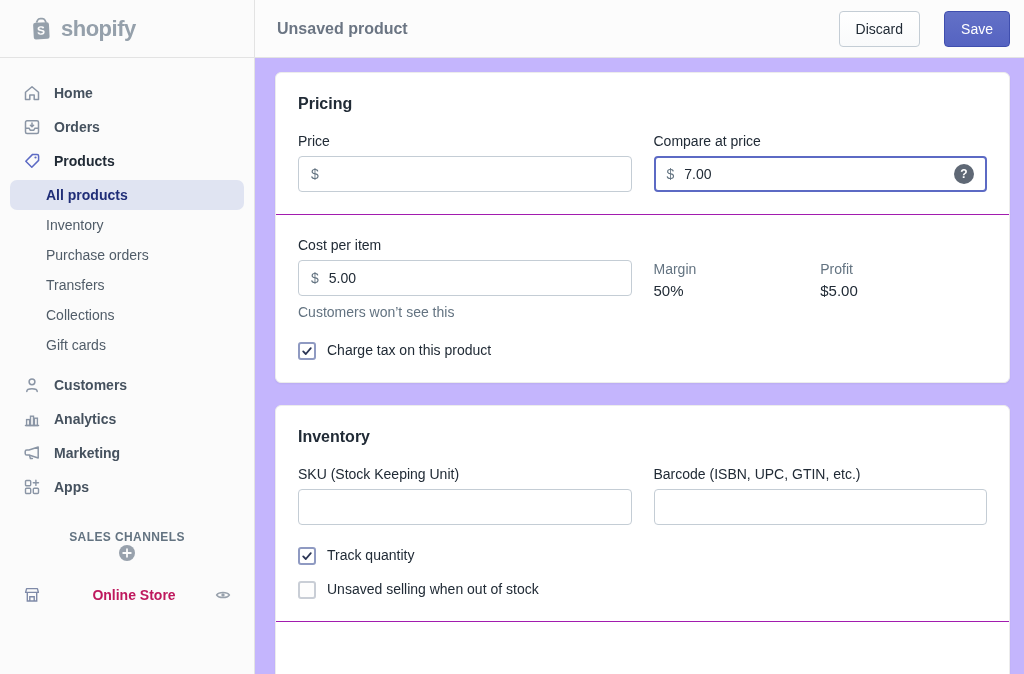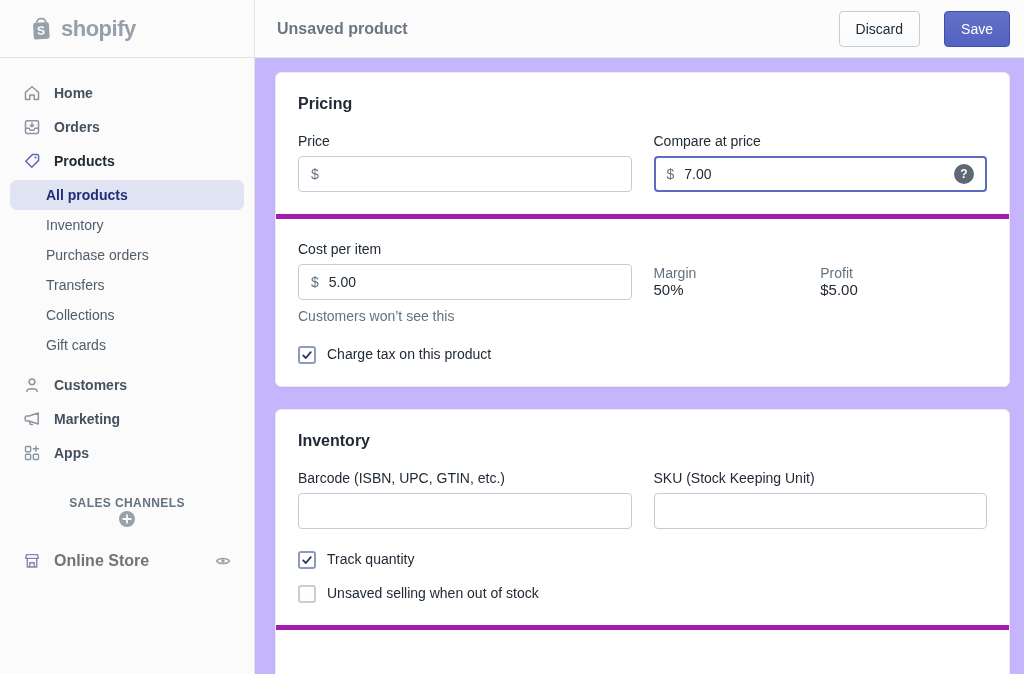--- a/index.html
+++ b/index.html
@@ -29,41 +29,41 @@
   .subnav-item { display:flex; align-items:center; height:30px; margin:0 10px 0 10px; padding-left:36px; border-radius:7px; cursor:pointer; }
   .subnav-item .label { font-size:14px; color:#505c68; }
   .subnav-item.active { background:#e0e4f2; }
   .subnav-item.active .label { color:#202e78; font-weight:700; }
   .nav-gap { height:6px; }
   .sales-channels { margin-top:26px; }
   .sc-heading-row { display:flex; align-items:center; justify-content:space-between; padding:0 22px 0 22px; height:24px; margin-bottom:24px; cursor:pointer;flex-direction:column; }
   .sc-heading { font-size:12px; font-weight:700; letter-spacing:0.4px; color:#637381; }
   .sc-item { display:flex; align-items:center; height:34px; padding:0 22px; cursor:pointer; }
   .sc-item .icon { width:20px; height:20px; margin-right:12px; color:#7f8aa8; }
-  .sc-item .label { font-size:16px; font-weight:600; color:#737373; flex:1 1 auto; }
+  .sc-item .label { font-size:14px; font-weight:600; color:#be185d; flex:1 1 auto;text-align:center; }
   .sc-item .trail-icon, .sc-heading-row .trail-icon { width:18px; height:18px; color:#98a1ac; display:flex; align-items:center; justify-content:center; }
 
   
   .main { position:absolute; top:58px; left:255px; right:0; bottom:0; overflow:hidden; background:#c4b5fd; padding:14px 14px 0 20px; }
   .card { background:#ffffff; border:1px solid #ececec; border-radius:6px; box-shadow:0 1px 2px rgba(0,0,0,0.05); }
   .card + .card { margin-top:22px; }
   .card-section { padding:22px 22px; }
-  .card-section + .card-section { border-top:5px solid #a21caf; }
+  .card-section + .card-section { border-top:1px solid #a21caf; }
   .card-heading { font-size:16px; font-weight:700; color:#212b36; margin-bottom:20px; }
   .field-grid { display:grid; grid-template-columns:1fr 1fr; column-gap:22px; }
   .field-label { font-size:14px; color:#212b36; margin-bottom:7px; }
   .input-box { display:flex; align-items:center; height:36px; border:1px solid #c4cdd5; border-radius:4px; background:#fff; padding:0 12px; }
   .input-box.focused { border:2px solid #5c6ac4; padding:0 11px; }
   .input-prefix { color:#637381; margin-right:10px; }
   .input-box input { border:none; outline:none; flex:1 1 auto; font-size:14px; font-family:inherit; color:#212b36; background:transparent; min-width:0; }
   .help-icon { flex:0 0 auto; width:20px; height:20px; border-radius:50%; background:#5f6875; color:#ffffff; font-size:12px; font-weight:700; display:flex; align-items:center; justify-content:center; cursor:pointer; }
   .help-text { margin-top:8px; font-size:14px; color:#637381; }
   .stat-pair-row { display:grid; grid-template-columns:1fr 1fr; padding-top:24px; }
   .stat-label { font-size:14px; color:#637381; }
-  .stat-value { font-size:15px; color:#212b36; }
+  .stat-value { margin-top:5px; font-size:15px; color:#212b36; }
   .checkbox-row { display:flex; align-items:flex-start; margin-top:22px; cursor:pointer; }
   .checkbox-row + .checkbox-row { margin-top:16px; }
   .checkbox { width:18px; height:18px; border:2px solid #c9ced6; border-radius:3px; background:#fdfdfd; margin-right:11px; display:flex; align-items:center; justify-content:center; flex:0 0 auto; }
   .checkbox.checked { border-color:#8f9ac2; background:#ffffff; }
   .checkbox-label { font-size:14px; color:#212b36; }
   .filler-section { height:120px; }
   svg { display:block; }
 </style>
 </head>
 <body>
@@ -146,20 +146,31 @@
     <div class="nav-item">
       <span class="icon">
         <svg width="20" height="20" viewBox="0 0 20 20">
             <circle cx="10" cy="6.8" r="2.9" fill="none" stroke="currentColor" stroke-width="1.5"></circle>
             <path d="M4.8 16.5 C4.8 12.9 15.2 12.9 15.2 16.5" fill="none" stroke="currentColor" stroke-width="1.5" stroke-linecap="round"></path>
           </svg>
       </span>
       <span class="label">Customers</span>
     </div>
 
+    <div class="nav-item">
+      <span class="icon">
+        <svg width="20" height="20" viewBox="0 0 20 20">
+            <path d="M3.5 16.5 H16.5" stroke="currentColor" stroke-width="1.5" stroke-linecap="round"></path>
+            <rect x="4.6" y="10.6" width="3" height="5.9" fill="none" stroke="currentColor" stroke-width="1.4"></rect>
+            <rect x="8.5" y="7.2" width="3" height="9.3" fill="none" stroke="currentColor" stroke-width="1.4"></rect>
+            <rect x="12.4" y="9.2" width="3" height="7.3" fill="none" stroke="currentColor" stroke-width="1.4"></rect>
+          </svg>
+      </span>
+      <span class="label">Analytics</span>
+    </div>
 
     <div class="nav-item">
       <span class="icon">
         <svg width="20" height="20" viewBox="0 0 20 20">
             <path d="M16.2 4 V15 L7 12 H4.8 C3.9 12 3.2 11.3 3.2 10.4 V8.6 C3.2 7.7 3.9 7 4.8 7 H7 Z" fill="none" stroke="currentColor" stroke-width="1.5" stroke-linejoin="round"></path>
             <path d="M7.5 12.4 L8.4 15.5 H10.4" fill="none" stroke="currentColor" stroke-width="1.5" stroke-linecap="round"></path>
           </svg>
       </span>
       <span class="label">Marketing</span>
     </div>
@@ -259,27 +270,27 @@
           <span class="checkbox-label">Charge tax on this product</span>
         </div>
       </div>
     </div>
 
     <div class="card">
       <div class="card-section">
         <div class="card-heading">Inventory</div>
         <div class="field-grid">
           <div class="field">
-            <div class="field-label">Barcode (ISBN, UPC, GTIN, etc.)</div>
+            <div class="field-label">SKU (Stock Keeping Unit)</div>
             <div class="input-box">
               <input type="text" value="" style="">
             </div>
           </div>
           <div class="field">
-            <div class="field-label">SKU (Stock Keeping Unit)</div>
+            <div class="field-label">Barcode (ISBN, UPC, GTIN, etc.)</div>
             <div class="input-box">
               <input type="text" value="" style="">
             </div>
           </div>
         </div>
         <div class="checkbox-row">
           <span class="checkbox checked">
             <svg width="12" height="12" viewBox="0 0 12 12">
                 <path d="M2.2 6.4 L4.8 9 L9.8 3.2" fill="none" stroke="#2b3555" stroke-width="1.8" stroke-linecap="round" stroke-linejoin="round"></path>
               </svg>

